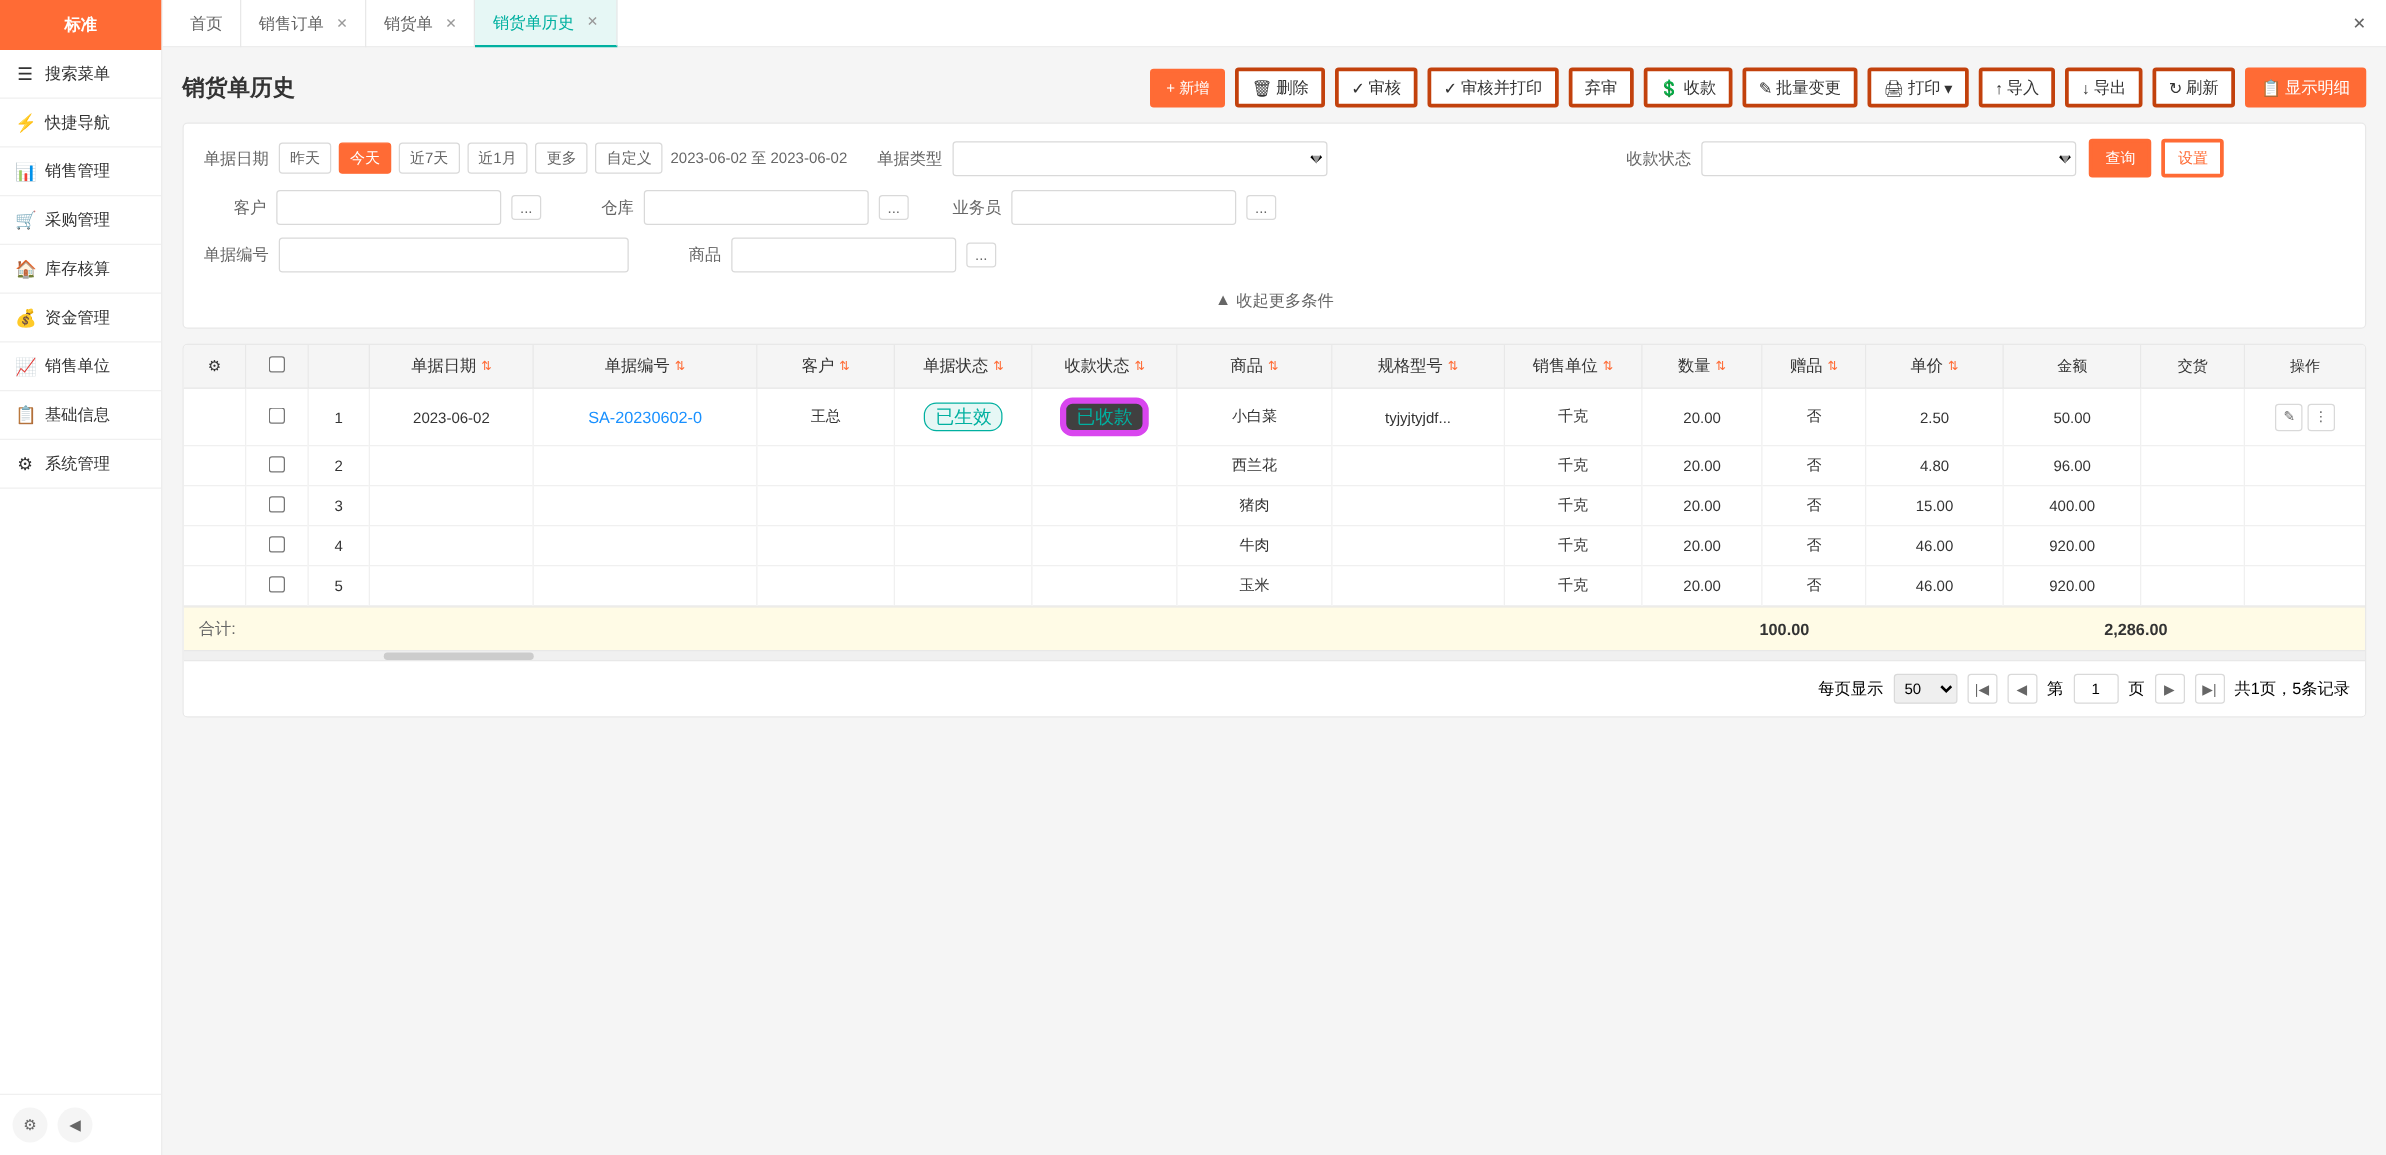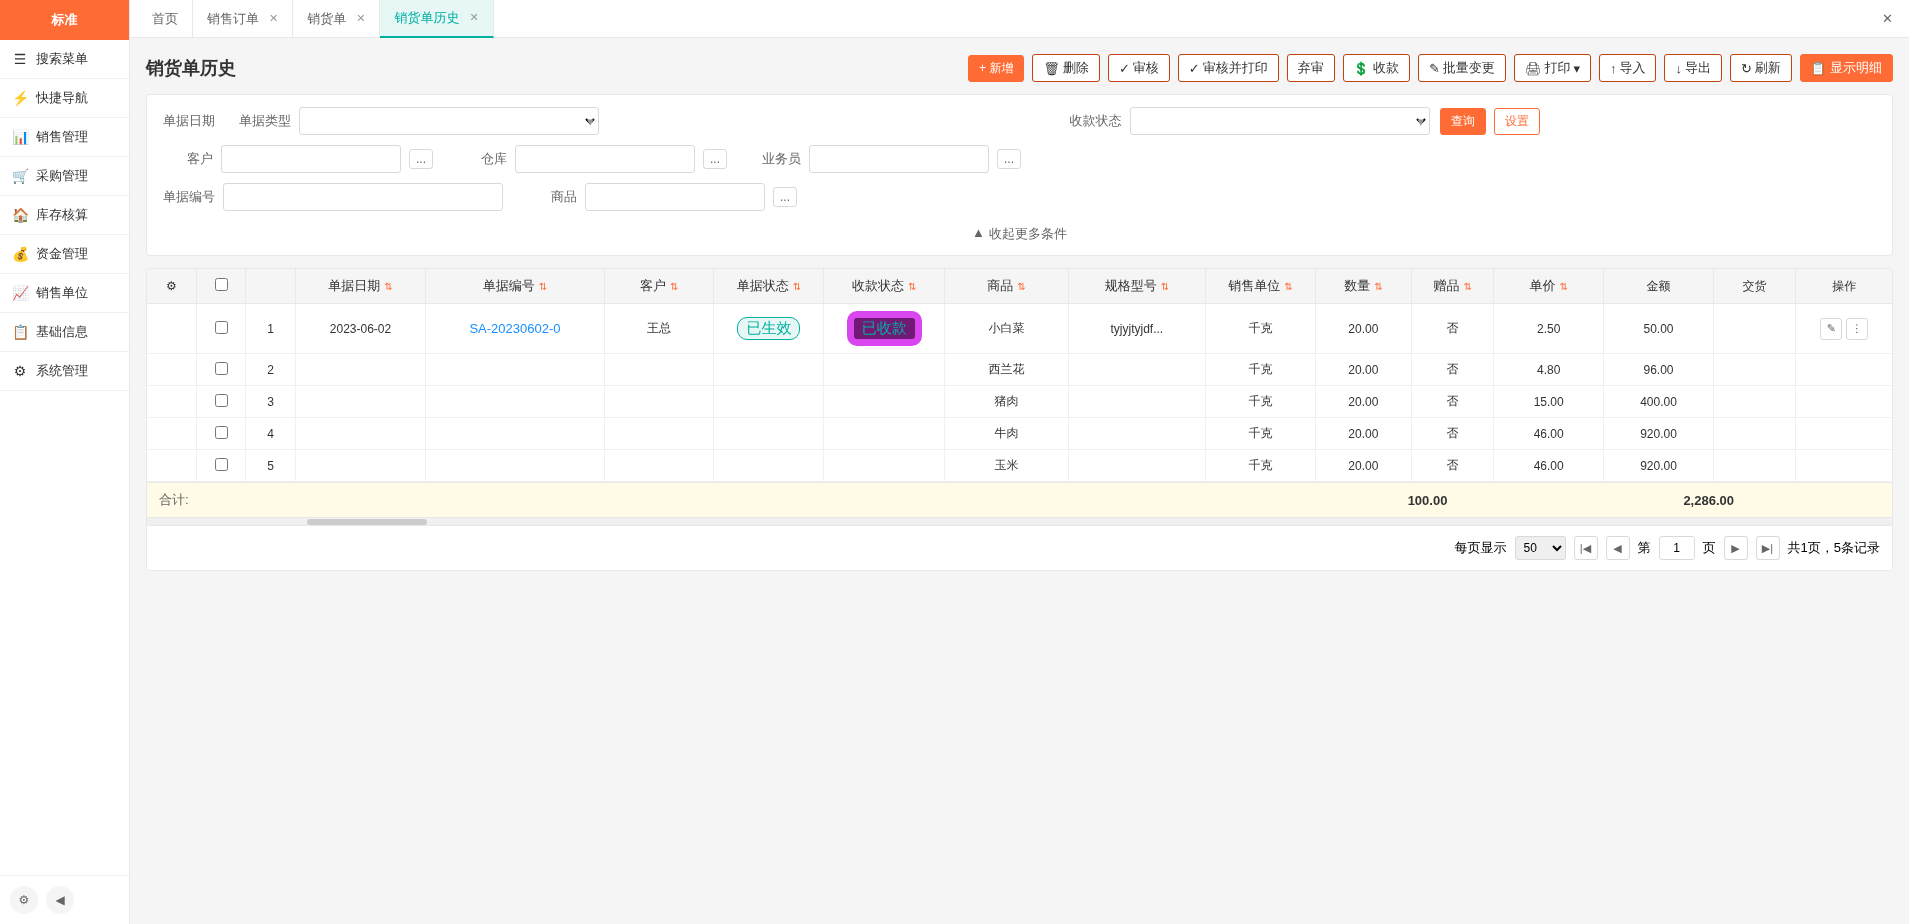--- a/index.html
+++ b/index.html
@@ -123,21 +123,21 @@
       display: flex;
       align-items: center;
       gap: 8px;
       flex-wrap: wrap;
     }
     .btn {
       display: flex;
       align-items: center;
       gap: 3px;
       padding: 4px 10px;
-      border: 1px solid #c2410c;
+      border: 3px solid #c2410c;
       border-radius: 3px;
       background: #fff;
       cursor: pointer;
       font-size: 12px;
       color: #333;
       white-space: nowrap;
     }
     .btn-primary { background: #ff6b35; color: #fff; border-color: #ff6b35; }
     .btn-orange { background: #ff6b35; color: #fff; border-color: #ff6b35; }
 
@@ -260,21 +260,21 @@
       white-space: nowrap;
     }
     tbody td:last-child { border-right: none; }
     .status-badge {
       display: inline-block;
       padding: 1px 8px;
       border-radius: 10px;
       font-size: 15px;
     }
     .status-active { background: #e6f7f5; color: #00b0a0; border: 1px solid #00b0a0; }
-    .status-paid { background: #701a75; color: #00b0a0; border: 7px solid #d946ef; }
+    .status-paid { background: #404040; color: #00b0a0; border: 5px solid #d946ef; }
     .sort-icon { color: #ff6b35; margin-left: 2px; font-size: 10px; }
     .col-settings { background: #f5f5f5; width: 36px; text-align: center; }
     .checkbox-col { width: 36px; text-align: center; }
     .action-btn {
       display: inline-flex;
       align-items: center;
       justify-content: center;
       width: 22px; height: 22px;
       border: 1px solid #d9d9d9;
       border-radius: 3px;
@@ -476,20 +476,29 @@
           <span>显示明细</span>
         </button>
       </div>
     </div>
 
     <div class="search-panel">
 
       <div class="search-row">
         <div class="search-field">
           <span class="search-label">单据日期</span>
+          <div class="date-filter">
+            <button class="date-btn">昨天</button>
+            <button class="date-btn active">今天</button>
+            <button class="date-btn">近7天</button>
+            <button class="date-btn">近1月</button>
+            <button class="date-btn">更多</button>
+            <button class="date-btn">自定义</button>
+            <span class="date-range">2023-06-02 至 2023-06-02</span>
+          </div>
         </div>
         <div class="search-field" style="flex:1; min-width:200px;">
           <span class="search-label">单据类型</span>
           <select class="search-select" style="flex:1; max-width:300px;">
             <option value=""></option>
           </select>
           <span style="margin-left:-20px; pointer-events:none; color:#999;">▾</span>
         </div>
         <div class="search-field" style="flex:1; min-width:200px;">
           <span class="search-label">收款状态</span>

